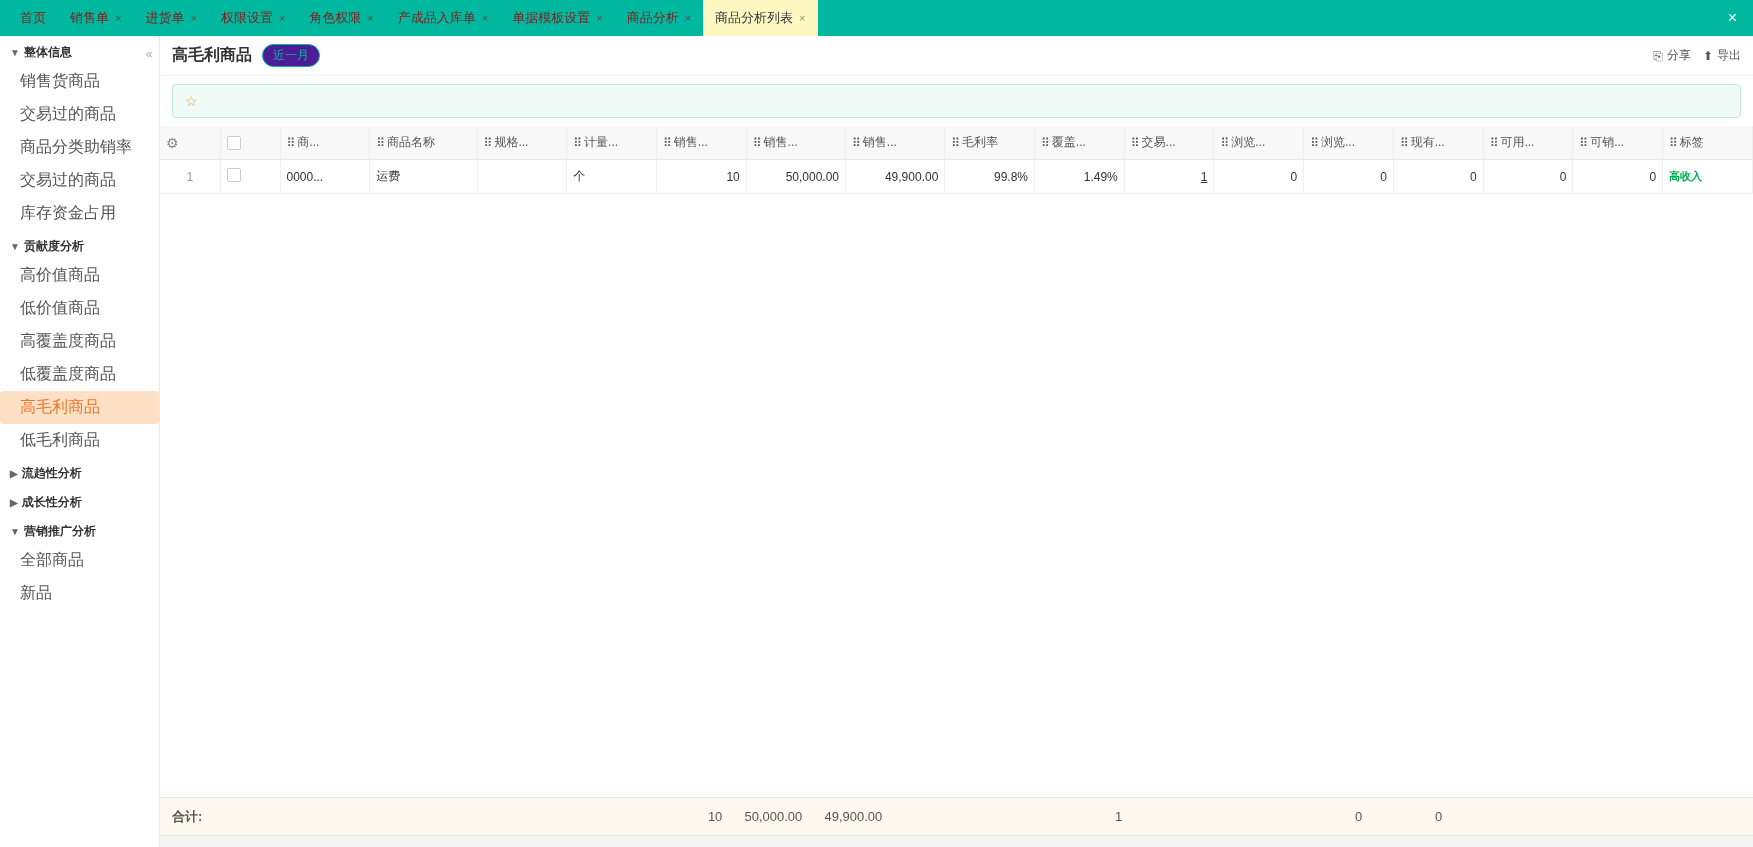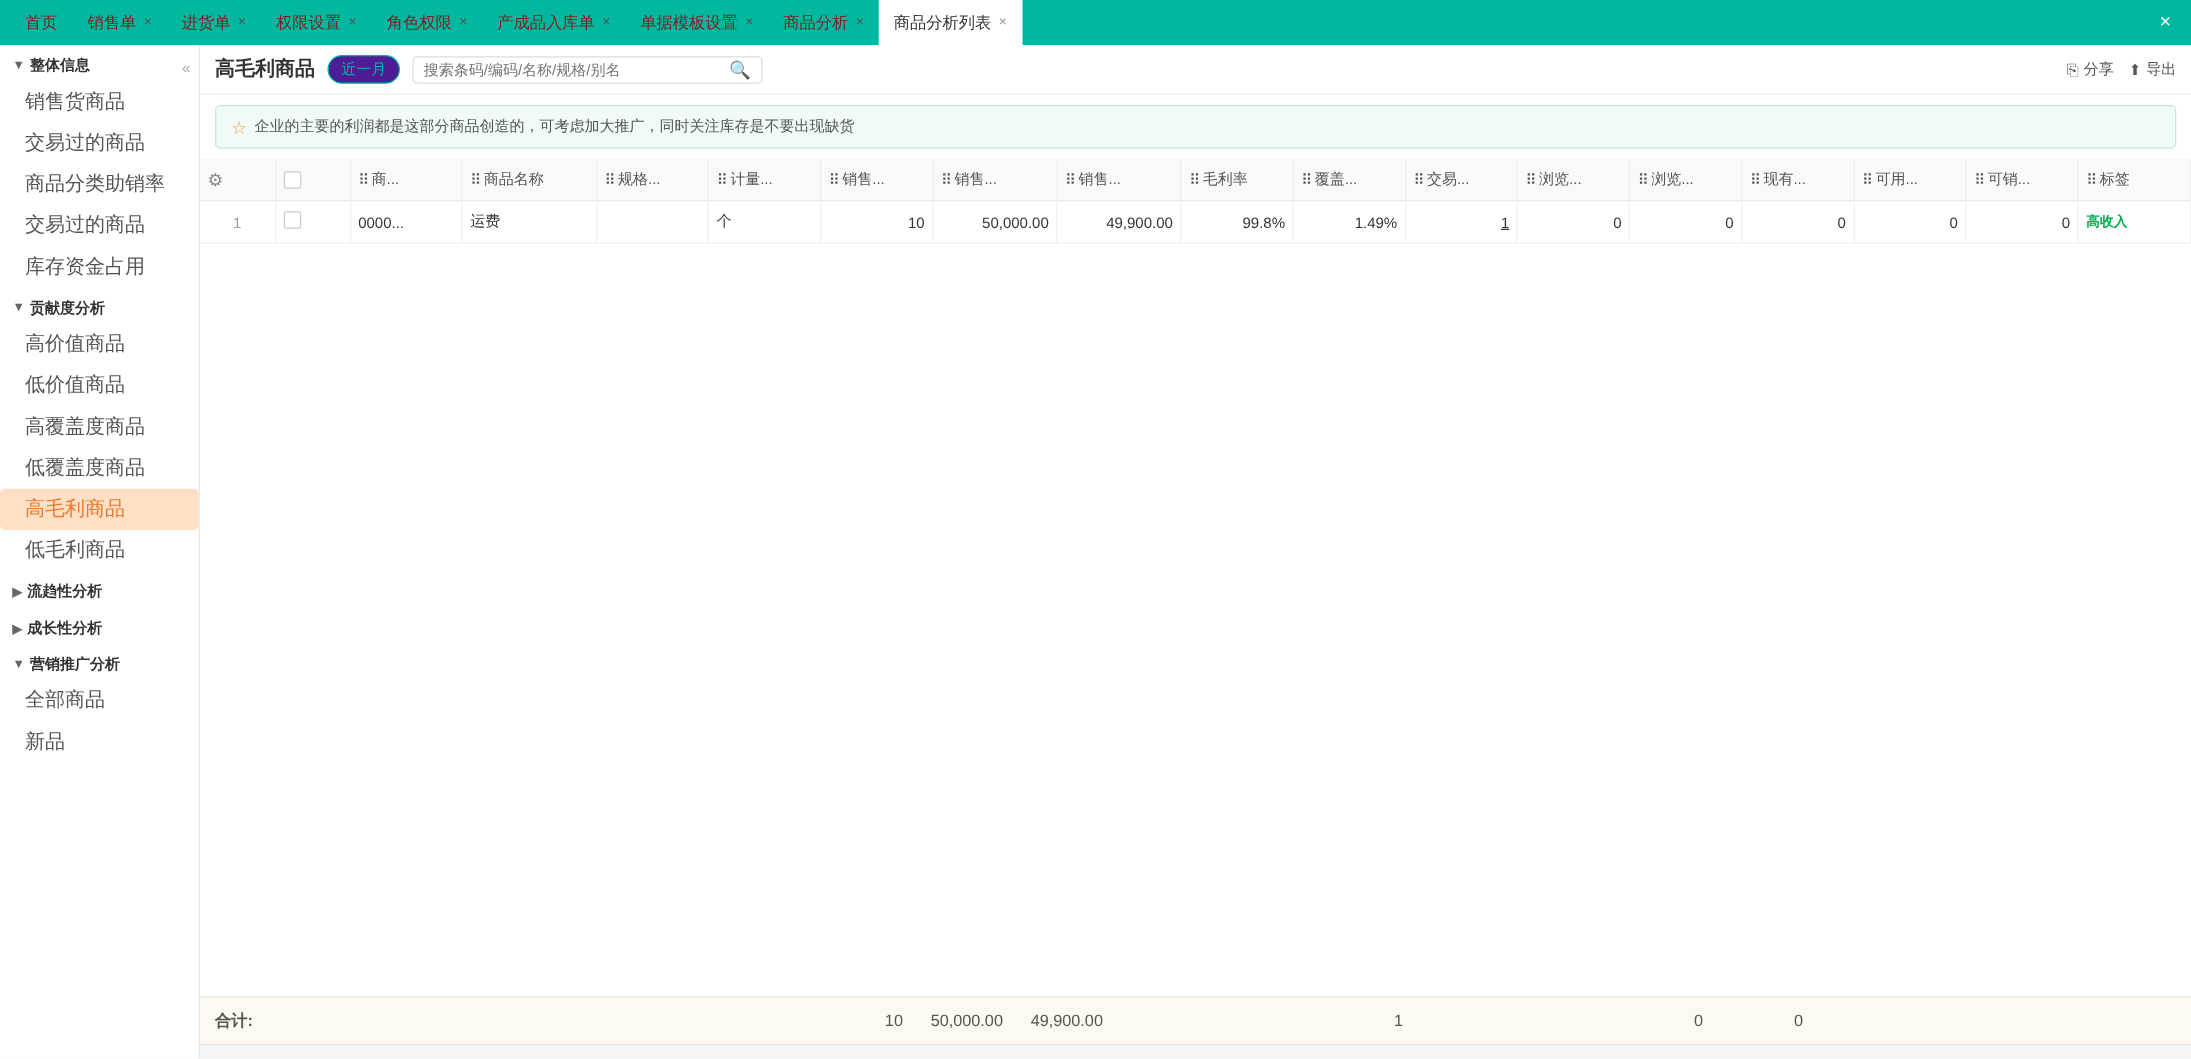--- a/index.html
+++ b/index.html
@@ -18,21 +18,21 @@
       display: flex;
       align-items: center;
       padding: 0 12px;
       height: 100%;
       cursor: pointer;
       font-size: 13px;
       white-space: nowrap;
       color: #7f1d1d;
       position: relative;
     }
-    .top-nav .nav-item.active { background: #ffffff; color: #333; }
+    .top-nav .nav-item.active { background: #fef9c3; color: #333; }
     .top-nav .nav-item .close-x {
       margin-left: 6px;
       font-size: 11px;
       opacity: 0.7;
       cursor: pointer;
     }
     .top-nav .nav-item.active .close-x { color: #666; }
     .top-nav-right {
       margin-left: auto;
       display: flex;
@@ -394,39 +394,34 @@
     </div>
   </div>
 
   <div class="content-area">
 
     <div class="content-header">
       <span class="content-title">高毛利商品</span>
       <button class="filter-btn">
         <span>近一月</span>
       </button>
-      <div class="search-box">
-        <input type="text" placeholder="搜索条码/编码/名称/规格/别名" style="">
-        <span class="search-icon">🔍</span>
-      </div>
       <div class="header-actions">
         <div class="action-btn">
           <span>⎘</span>
           <span>分享</span>
         </div>
         <div class="action-btn">
           <span>⬆</span>
           <span>导出</span>
         </div>
       </div>
     </div>
 
     <div class="info-banner">
       <span class="info-icon">☆</span>
-      <span>企业的主要的利润都是这部分商品创造的，可考虑加大推广，同时关注库存是不要出现缺货</span>
     </div>
 
     <div class="table-container">
       <table>
         <thead>
           <tr>
             <th class="col-index">
               <div class="col-header">
                 <span class="gear-icon">⚙</span>
               </div>

